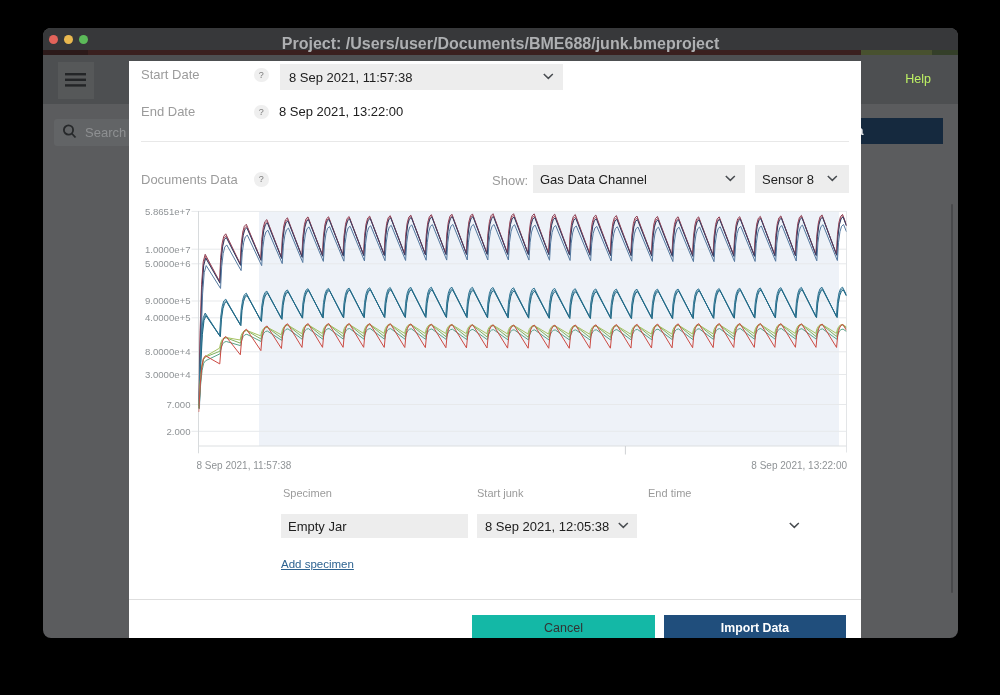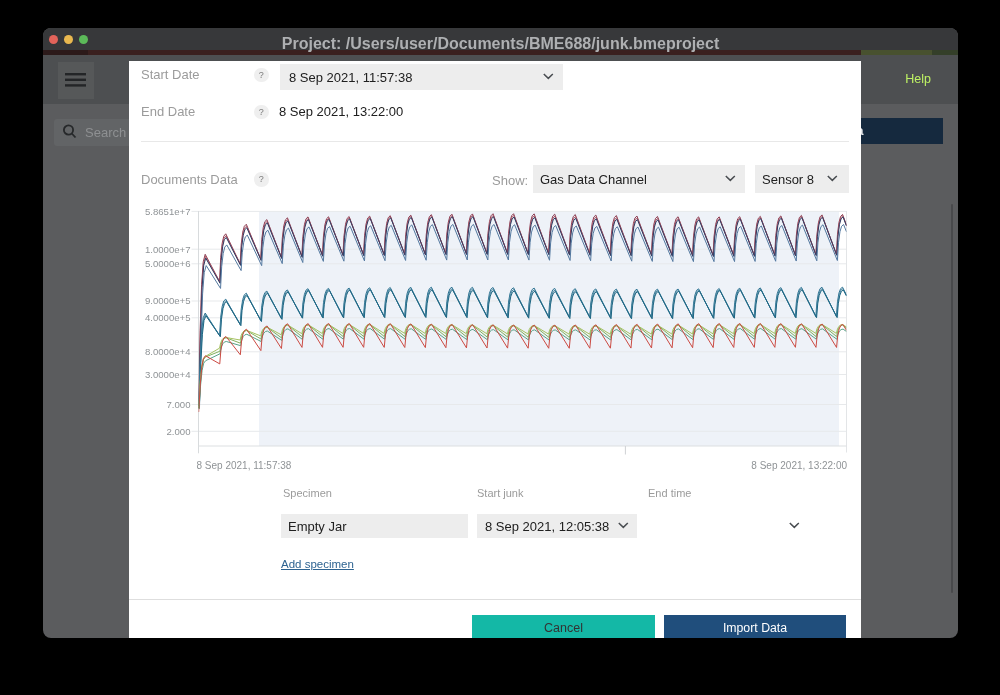--- a/index.html
+++ b/index.html
@@ -23,21 +23,21 @@
 .lab{position:absolute;font-size:13px;color:#9b9b9b}
 .dk{position:absolute;font-size:13px;color:#202020}
 .q{position:absolute;width:14.5px;height:14.5px;border-radius:50%;background:#efefef;color:#7a7a7a;font-size:9px;text-align:center;line-height:15px}
 .fld{position:absolute;background:#ededed}
 .fld .tx{position:absolute;left:8px;font-size:13px;color:#202020;white-space:nowrap}
 .chev{position:absolute}
 .slab{position:absolute;font-size:11px;color:#9b9b9b}
 #addspec{position:absolute;left:152px;top:497px;font-size:11.5px;color:#2e6391;text-decoration:underline}
 #fdiv{position:absolute;left:0;top:537.5px;width:732px;height:1px;background:#dedede}
 #cancel{position:absolute;left:343px;top:553.5px;width:183px;height:26.5px;background:#14b8a6;color:#333;font-size:12.5px;text-align:center;line-height:26.5px}
-#import{position:absolute;left:535px;top:553.5px;width:182px;height:26.5px;background:#204e7c;color:#fff;font-weight:normal;font-size:12.3px;text-align:center;line-height:26.5px}
+#import{position:absolute;left:535px;top:553.5px;width:182px;height:26.5px;background:#204e7c;color:#fff;font-weight:bold;font-size:12.3px;text-align:center;line-height:26.5px}
 </style></head>
 <body>
 <div id="win">
 
   <div class="strip" style="left:0;width:45px;background:#2c1a1a"></div>
   <div class="strip" style="left:45px;width:41px;background:#3a201f"></div>
   <div class="strip" style="left:86px;width:732px;background:#3a201f"></div>
   <div class="strip" style="left:818px;width:71px;background:#48512f"></div>
   <div class="strip" style="left:889px;width:26px;background:#343f29"></div>
   <div id="hdr"></div>

